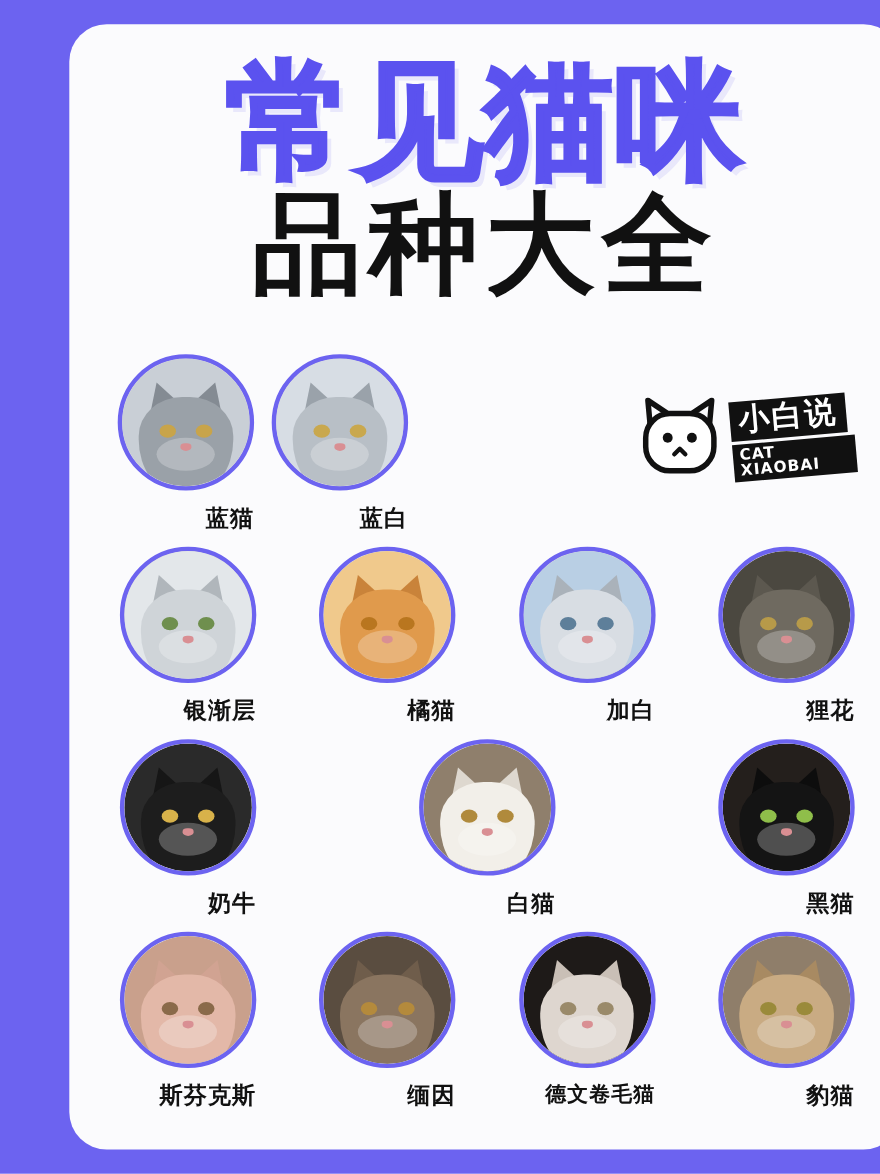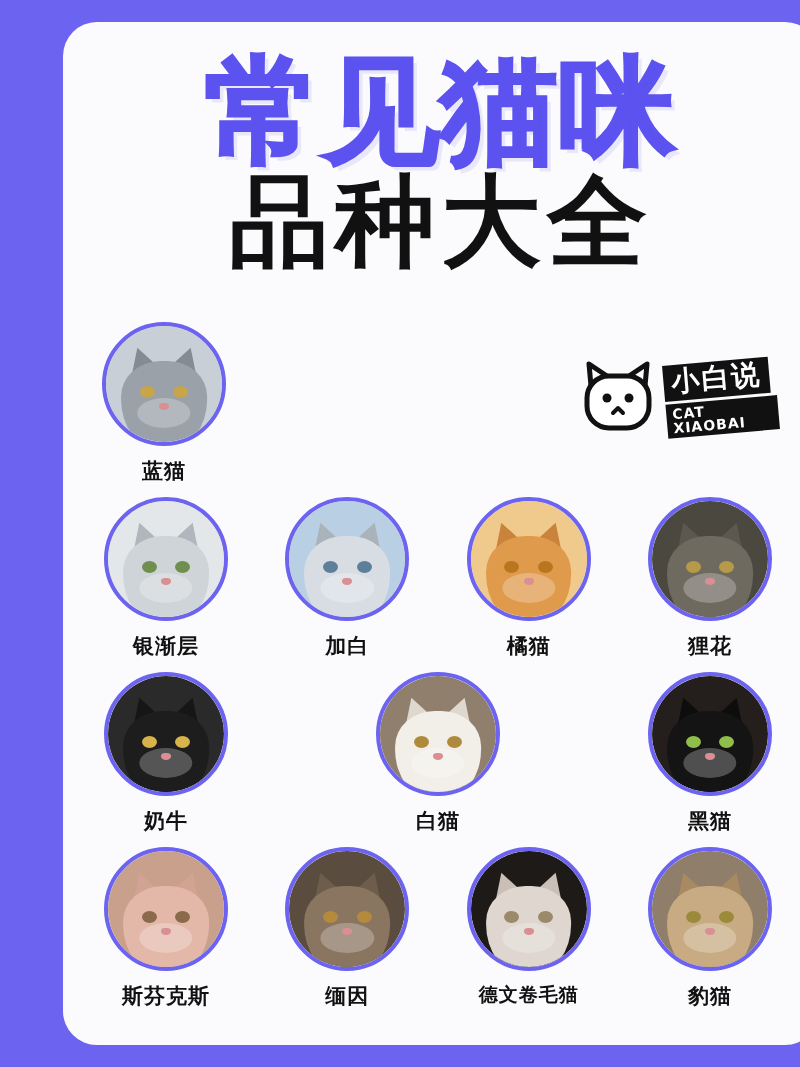--- a/index.html
+++ b/index.html
@@ -110,21 +110,21 @@
     box-sizing: border-box;
   }
   .row.row-top { padding-left: 34px; }
   .row.full { justify-content: space-between; padding: 0 36px; }
 
   .cell {
     width: 134px;
     margin-right: 6px;
     display: flex;
     flex-direction: column;
-    align-items: center;
+    align-items: flex-end;
   }
   .avatar {
     width: 124px;
     height: 124px;
     border-radius: 50%;
     border: 4px solid #6c63f0;
     box-sizing: border-box;
     overflow: hidden;
     position: relative;
     background: #ddd;
@@ -228,70 +228,85 @@
               <div class="ear r" style="border-bottom-color:#848b93"></div>
               <div class="head" style="background:#9aa1a8"></div>
               <div class="muzzle"></div>
               <div class="eye l" style="background:#c8a44a"></div>
               <div class="eye r" style="background:#c8a44a"></div>
               <div class="nose"></div>
             </div>
           </div>
           <div class="caption">蓝猫</div>
         </div>
+        <div class="cell">
+          <div class="avatar">
+            <div class="ph">
+              <div class="bg" style="background:#d7dde4"></div>
+              <div class="ear l" style="border-bottom-color:#9aa2aa"></div>
+              <div class="ear r" style="border-bottom-color:#9aa2aa"></div>
+              <div class="head" style="background:#b8bfc6"></div>
+              <div class="muzzle"></div>
+              <div class="eye l" style="background:#c9a84e"></div>
+              <div class="eye r" style="background:#c9a84e"></div>
+              <div class="nose"></div>
+            </div>
+          </div>
+          <div class="caption">蓝白</div>
+        </div>
       </div>
       <div class="row full">
         <div class="cell">
           <div class="avatar">
             <div class="ph">
               <div class="bg" style="background:#e3e7ea"></div>
               <div class="ear l" style="border-bottom-color:#b0b6bb"></div>
               <div class="ear r" style="border-bottom-color:#b0b6bb"></div>
               <div class="head" style="background:#cfd4d8"></div>
               <div class="muzzle"></div>
               <div class="eye l" style="background:#6f8f4e"></div>
               <div class="eye r" style="background:#6f8f4e"></div>
               <div class="nose"></div>
             </div>
           </div>
           <div class="caption">银渐层</div>
         </div>
         <div class="cell">
           <div class="avatar">
             <div class="ph">
+              <div class="bg" style="background:#f0c98c"></div>
+              <div class="ear l" style="border-bottom-color:#c9833a"></div>
+              <div class="ear r" style="border-bottom-color:#c9833a"></div>
+              <div class="head" style="background:#e09a4c"></div>
+              <div class="muzzle"></div>
+              <div class="eye l" style="background:#b9761f"></div>
+              <div class="eye r" style="background:#b9761f"></div>
+              <div class="nose"></div>
+            </div>
+          </div>
+          <div class="caption">橘猫</div>
+        </div>
+        <div class="cell">
+          <div class="avatar">
+            <div class="ph">
               <div class="bg" style="background:#b9cfe4"></div>
               <div class="ear l" style="border-bottom-color:#aab2ba"></div>
               <div class="ear r" style="border-bottom-color:#aab2ba"></div>
               <div class="head" style="background:#d8dde3"></div>
               <div class="muzzle"></div>
               <div class="eye l" style="background:#5e7f9a"></div>
               <div class="eye r" style="background:#5e7f9a"></div>
               <div class="nose"></div>
             </div>
           </div>
           <div class="caption">加白</div>
         </div>
         <div class="cell">
           <div class="avatar">
             <div class="ph">
-              <div class="bg" style="background:#f0c98c"></div>
-              <div class="ear l" style="border-bottom-color:#c9833a"></div>
-              <div class="ear r" style="border-bottom-color:#c9833a"></div>
-              <div class="head" style="background:#e09a4c"></div>
-              <div class="muzzle"></div>
-              <div class="eye l" style="background:#b9761f"></div>
-              <div class="eye r" style="background:#b9761f"></div>
-              <div class="nose"></div>
-            </div>
-          </div>
-          <div class="caption">橘猫</div>
-        </div>
-        <div class="cell">
-          <div class="avatar">
-            <div class="ph">
               <div class="bg" style="background:#4b4840"></div>
               <div class="ear l" style="border-bottom-color:#5c584f"></div>
               <div class="ear r" style="border-bottom-color:#5c584f"></div>
               <div class="head" style="background:#6f6a60"></div>
               <div class="muzzle"></div>
               <div class="eye l" style="background:#b79a49"></div>
               <div class="eye r" style="background:#b79a49"></div>
               <div class="nose"></div>
             </div>
           </div>

